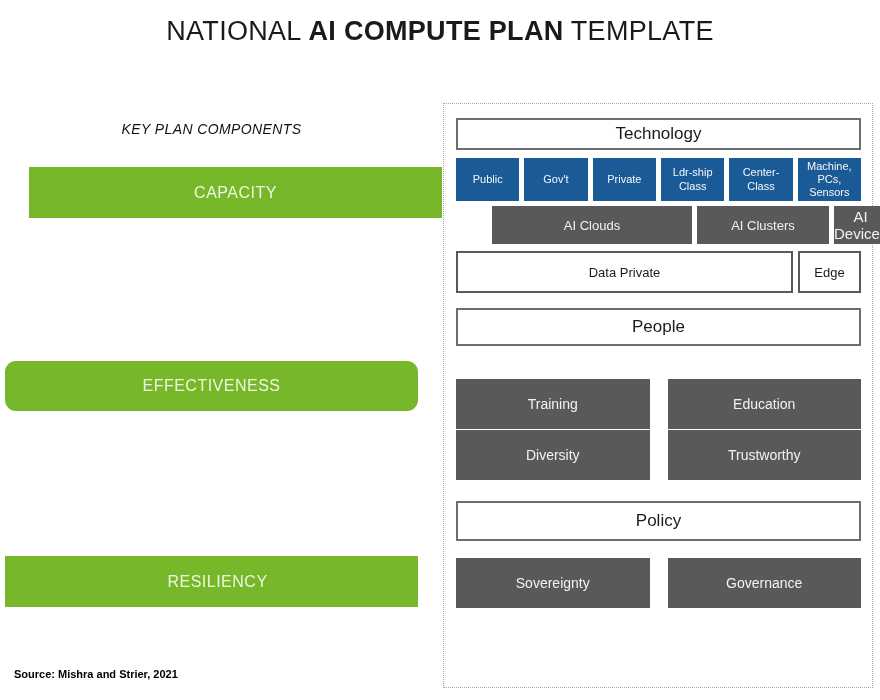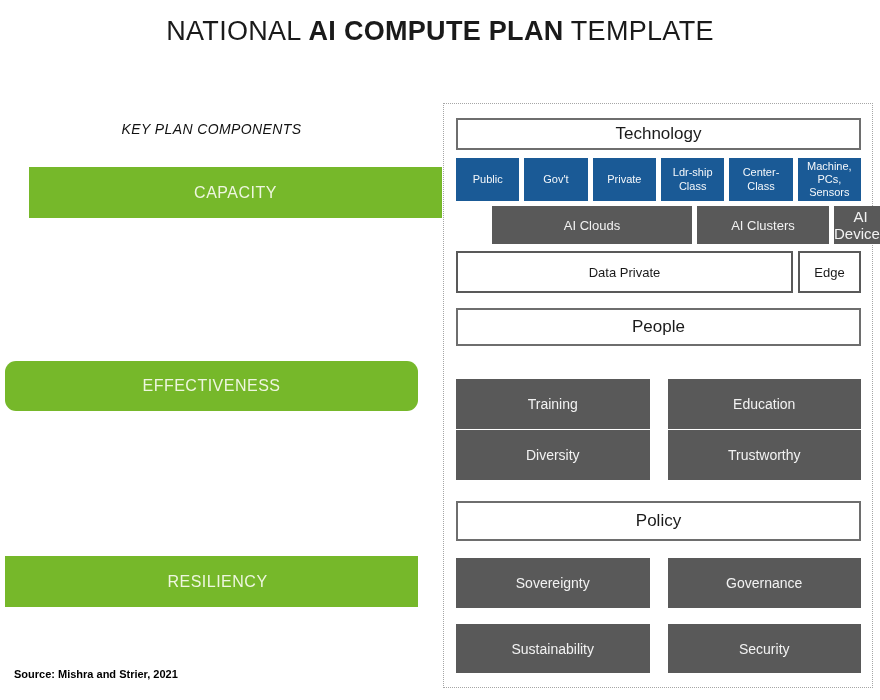--- a/index.html
+++ b/index.html
@@ -173,20 +173,16 @@
   </div>
 
   <div class="row row-policy-hdr">
     <div class="hdr-box">Policy</div>
   </div>
 
   <div class="row row-policy-1">
     <div class="gray-box half">Sovereignty</div>
     <div class="gray-box half">Governance</div>
   </div>
-  <div class="row row-policy-2">
-    <div class="gray-box half">Sustainability</div>
-    <div class="gray-box half">Security</div>
-  </div>
 
 </div>
 
 <div class="source-note">Source: Mishra and Strier, 2021</div>
 
 </body></html>

